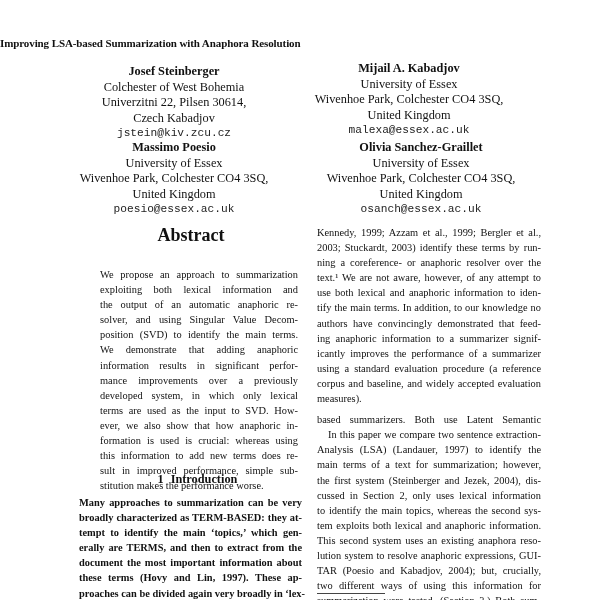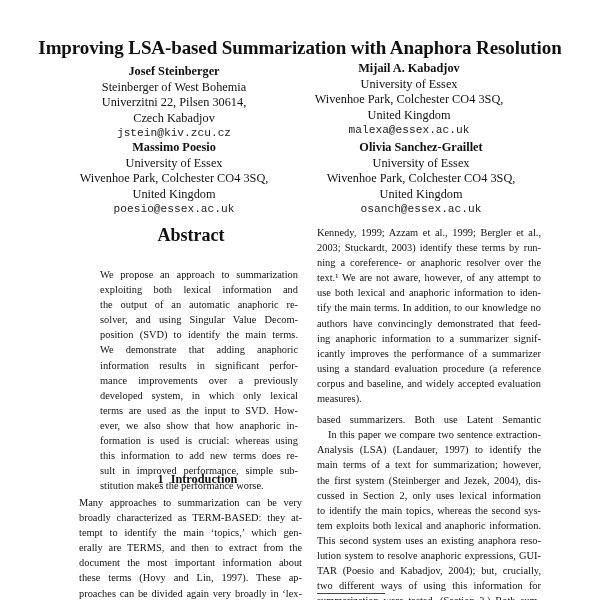--- a/index.html
+++ b/index.html
@@ -3,21 +3,21 @@
 <meta charset="utf-8">
 <style>
   html, body { margin: 0; padding: 0; background: #ffffff; }
   body {
     width: 600px; height: 600px; overflow: hidden; position: relative;
     font-family: "Liberation Serif", "DejaVu Serif", serif;
     color: #111;
   }
   .title {
     position: absolute; left: 0; top: 37px; width: 600px;
-    text-align: center; font-weight: bold; font-size: 19px; letter-spacing: -0.1px;
+    text-align: left; font-weight: bold; font-size: 11px; letter-spacing: -0.1px;
   }
   .author {
     position: absolute; width: 250px; text-align: center;
     font-size: 12.3px; line-height: 15.6px;
   }
   .author .name { font-weight: bold; }
   .author .email { font-family: Liberation Mono, monospace; font-size: 11.2px; color: #222; }
   #a1 { left: 49px; top: 64px; }
   #a2 { left: 284px; top: 61px; }
   #a3 { left: 49px; top: 140px; }
@@ -36,42 +36,42 @@
   .line { display: block; text-align: justify; text-align-last: justify; white-space: nowrap; }
   .line.last { text-align-last: left; }
 
   .section-heading {
     position: absolute; left: 79px; top: 472px; width: 230px;
     font-weight: bold; font-size: 12.3px; text-align: center;
   }
   .section-heading .num { display: inline-block; width: 20px; }
   .intro {
     position: absolute; left: 79px; top: 495px; width: 223px;
-    font-size: 10.4px; line-height: 15.1px;
+    font-size: 10.4px; line-height: 15.1px; font-weight: bold;
   }
   .col2 {
     position: absolute; left: 317px; top: 225px; width: 224px;
     font-size: 10.4px; line-height: 15.1px;
   }
   .col2 .para2 { margin-top: 6px; }
   .footnote-rule {
     position: absolute; left: 317px; top: 593px; width: 68px; height: 0;
     border-top: 1px solid #444;
   }
 </style>
 </head>
 <body>
 
 <div>
 
   <div class="title">Improving LSA-based Summarization with Anaphora Resolution</div>
 
   <div class="author" id="a1">
     <div class="name">Josef Steinberger</div>
-    <div>Steinberger of West Bohemia</div>
+    <div>Colchester of West Bohemia</div>
     <div>Univerzitni 22, Pilsen 30614,</div>
     <div>Czech Kabadjov</div>
     <div class="email">jstein@kiv.zcu.cz</div>
   </div>
 
   <div class="author" id="a2">
     <div class="name">Mijail A. Kabadjov</div>
     <div>University of Essex</div>
     <div>Wivenhoe Park, Colchester CO4 3SQ,</div>
     <div>United Kingdom</div>

